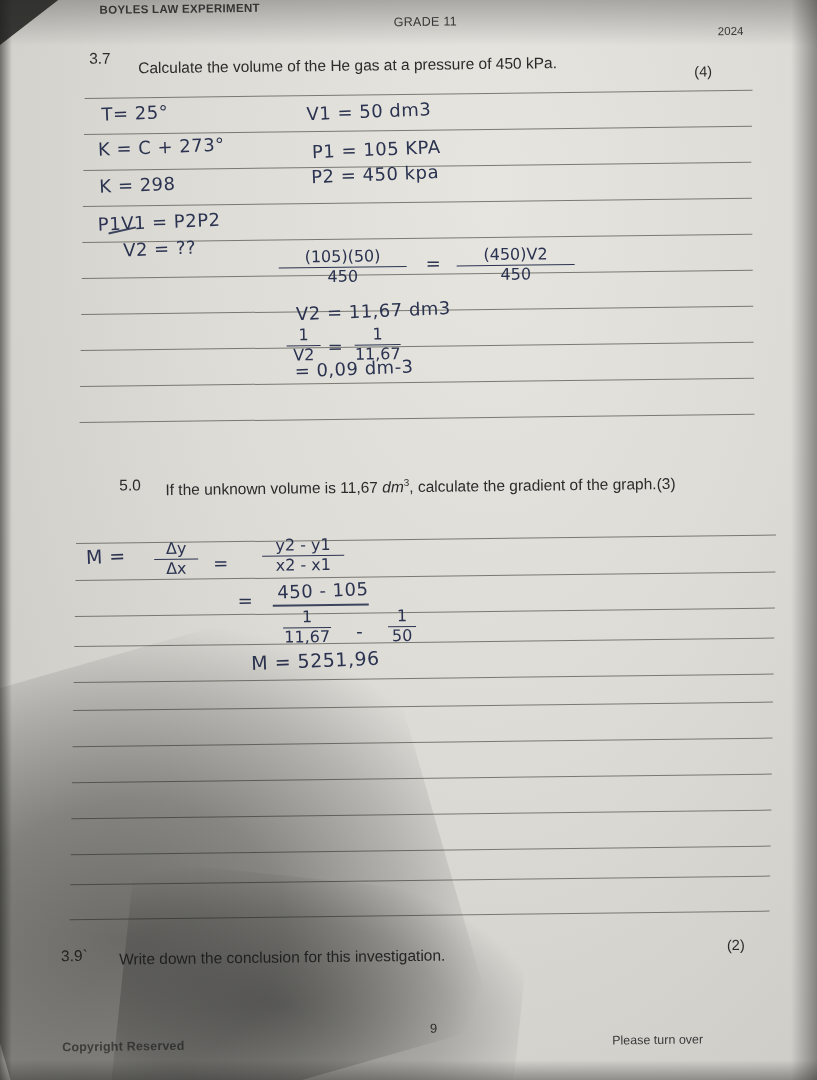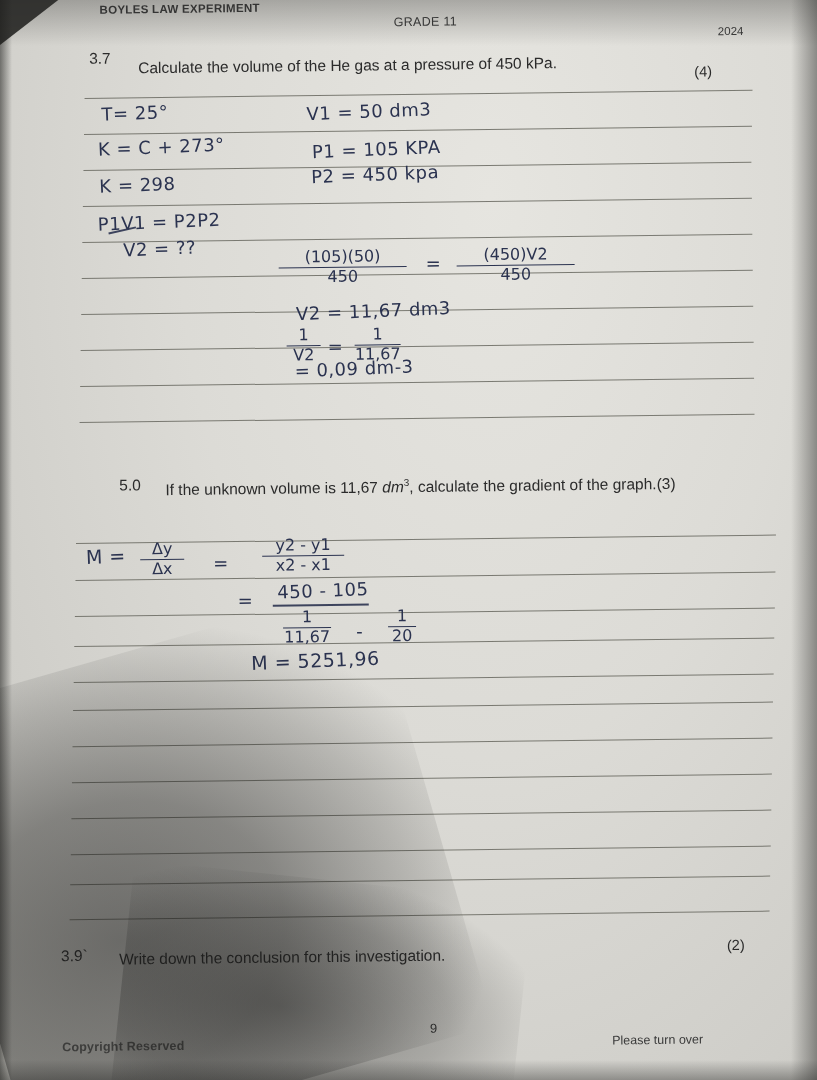--- a/index.html
+++ b/index.html
@@ -255,21 +255,21 @@
     <div class="rule" style="left:78px; top:688px; width:700px;"></div>
     <div class="rule" style="left:77px; top:716px; width:700px;"></div>
     <div class="rule" style="left:76px; top:752px; width:700px;"></div>
     <div class="rule" style="left:75px; top:788px; width:700px;"></div>
     <div class="rule" style="left:74px; top:824px; width:700px;"></div>
     <div class="rule" style="left:73px; top:860px; width:700px;"></div>
     <div class="rule" style="left:72px; top:890px; width:700px;"></div>
     <div class="rule" style="left:71px; top:925px; width:700px;"></div>
 
     <div class="hw hw-i hw-l" style="left:92px; top:552px;">M =</div>
-    <div class="frac" style="left:146px; top:548px; width:44px;">
+    <div class="frac" style="left:160px; top:548px; width:44px;">
       <span class="num">Δy</span>
       <span class="bar"></span>
       <span class="den">Δx</span>
     </div>
     <div class="hw hw-m" style="left:219px; top:560px;">=</div>
     <div class="frac" style="left:268px; top:546px; width:82px;">
       <span class="num">y2 - y1</span>
       <span class="bar"></span>
       <span class="den">x2 - x1</span>
     </div>
@@ -280,21 +280,21 @@
 
     <div class="frac" style="left:288px; top:618px; width:48px;">
       <span class="num">1</span>
       <span class="bar"></span>
       <span class="den">11,67</span>
     </div>
     <div class="hw hw-m" style="left:361px; top:630px;">-</div>
     <div class="frac" style="left:393px; top:618px; width:28px;">
       <span class="num">1</span>
       <span class="bar"></span>
-      <span class="den">20</span>
+      <span class="den">50</span>
     </div>
 
     <div class="hw hw-i hw-l" style="left:256px; top:660px;">M = 5251,96</div>
 
     <div class="print qnum" id="q39-num">3.9`</div>
     <div class="print qtext" id="q39-text">Write down the conclusion for this investigation.</div>
     <div class="print marks" id="q39-marks">(2)</div>
 
     <div class="print" id="pagenum">9</div>
     <div class="print" id="copyright">Copyright Reserved</div>

